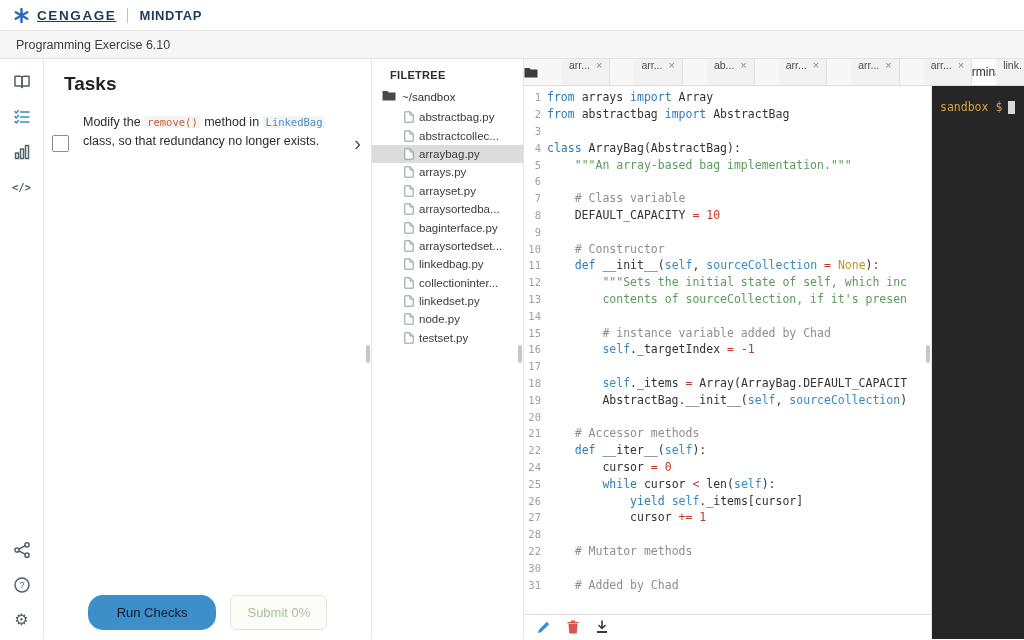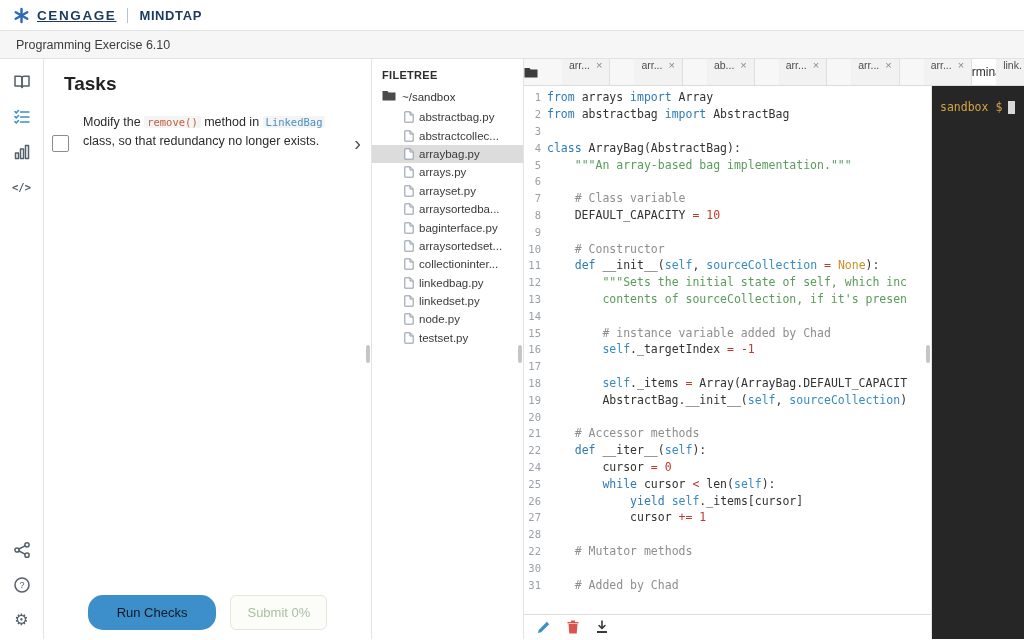--- a/index.html
+++ b/index.html
@@ -35,21 +35,21 @@
   .inline-code { font-family:"DejaVu Sans Mono", monospace; font-size:10.5px; background:#f4f4f4; padding:0 3px; border-radius:2px; }
   .code-red { color:#c05f3c; }
   .code-blue { color:#4a90c4; }
   .chevron { font-size:20px; color:#4d4d4d; margin-left:6px; line-height:.9; cursor:pointer; }
   .task-buttons { position:absolute; bottom:9px; left:0; right:0; display:flex; justify-content:center; gap:14px; }
   .btn-run { background:#3d8fc9; color:#0f172a; border:none; border-radius:15px; font-size:13px; padding:9px 29px; font-family:inherit; cursor:pointer; }
   .btn-submit { background:#fcfcf9; color:#a9bfa2; border:1px solid #e3e8da; border-radius:6px; font-size:13px; padding:9px 16px; font-family:inherit; }
 
   
   .filetree { width:152px; border-right:1px solid #e4e4e4; padding-top:10px; position:relative; flex:none; background:#fff; }
-  .ft-head { font-size:11px; font-weight:bold; color:#2d2d2d; letter-spacing:.3px; margin-left:10px; }
+  .ft-head { font-size:11px; font-weight:bold; color:#2d2d2d; letter-spacing:.3px; margin-left:18px; }
   .ft-root { display:flex; align-items:center; gap:6px; margin:9px 0 5px 10px; font-size:11.5px; color:#333; }
   .frow { display:flex; align-items:center; gap:5px; height:18.4px; padding-left:32px; font-size:11.5px; color:#3a3a3a; cursor:pointer; white-space:nowrap; }
   .frow.sel { background:#dcdcdc;text-align:right; }
 
   
   .editor { width:408px; border-right:1px solid #e4e4e4; position:relative; flex:none; background:#fff; }
   .tabbar { height:27px; background:#f7f7f7; border-bottom:1px solid #dcdcdc; display:flex; align-items:stretch; }
   .files-btn { width:26px; display:flex; align-items:center; justify-content:center; cursor:pointer; }
   .tab { display:flex; padding:0 7px; border-right:1px solid #e0e0e0; font-size:10.5px; color:#4d4d4d; background:#f2f2f2; cursor:pointer; white-space:nowrap;margin-left:24px; }
   .tclose { margin-left:6px; color:#8a8a8a; font-size:11px; cursor:pointer; }
@@ -229,28 +229,28 @@
             <path d="M.8.8h5.4L9.2 3.8v7.4H.8z" fill="#fdfdfd" stroke="#8e9aa8"></path>
             <path d="M6 .8v3.2h3.2" fill="none" stroke="#8e9aa8"></path>
           </svg>
           <span>arraysortedset...</span>
         </div>
         <div class="frow">
           <svg width="10" height="12" viewBox="0 0 10 12">
             <path d="M.8.8h5.4L9.2 3.8v7.4H.8z" fill="#fdfdfd" stroke="#8e9aa8"></path>
             <path d="M6 .8v3.2h3.2" fill="none" stroke="#8e9aa8"></path>
           </svg>
+          <span>linkedbag.py</span>
+        </div>
+        <div class="frow">
+          <svg width="10" height="12" viewBox="0 0 10 12">
+            <path d="M.8.8h5.4L9.2 3.8v7.4H.8z" fill="#fdfdfd" stroke="#8e9aa8"></path>
+            <path d="M6 .8v3.2h3.2" fill="none" stroke="#8e9aa8"></path>
+          </svg>
           <span>collectioninter...</span>
-        </div>
-        <div class="frow">
-          <svg width="10" height="12" viewBox="0 0 10 12">
-            <path d="M.8.8h5.4L9.2 3.8v7.4H.8z" fill="#fdfdfd" stroke="#8e9aa8"></path>
-            <path d="M6 .8v3.2h3.2" fill="none" stroke="#8e9aa8"></path>
-          </svg>
-          <span>linkedbag.py</span>
         </div>
         <div class="frow">
           <svg width="10" height="12" viewBox="0 0 10 12">
             <path d="M.8.8h5.4L9.2 3.8v7.4H.8z" fill="#fdfdfd" stroke="#8e9aa8"></path>
             <path d="M6 .8v3.2h3.2" fill="none" stroke="#8e9aa8"></path>
           </svg>
           <span>linkedset.py</span>
         </div>
         <div class="frow">
           <svg width="10" height="12" viewBox="0 0 10 12">

